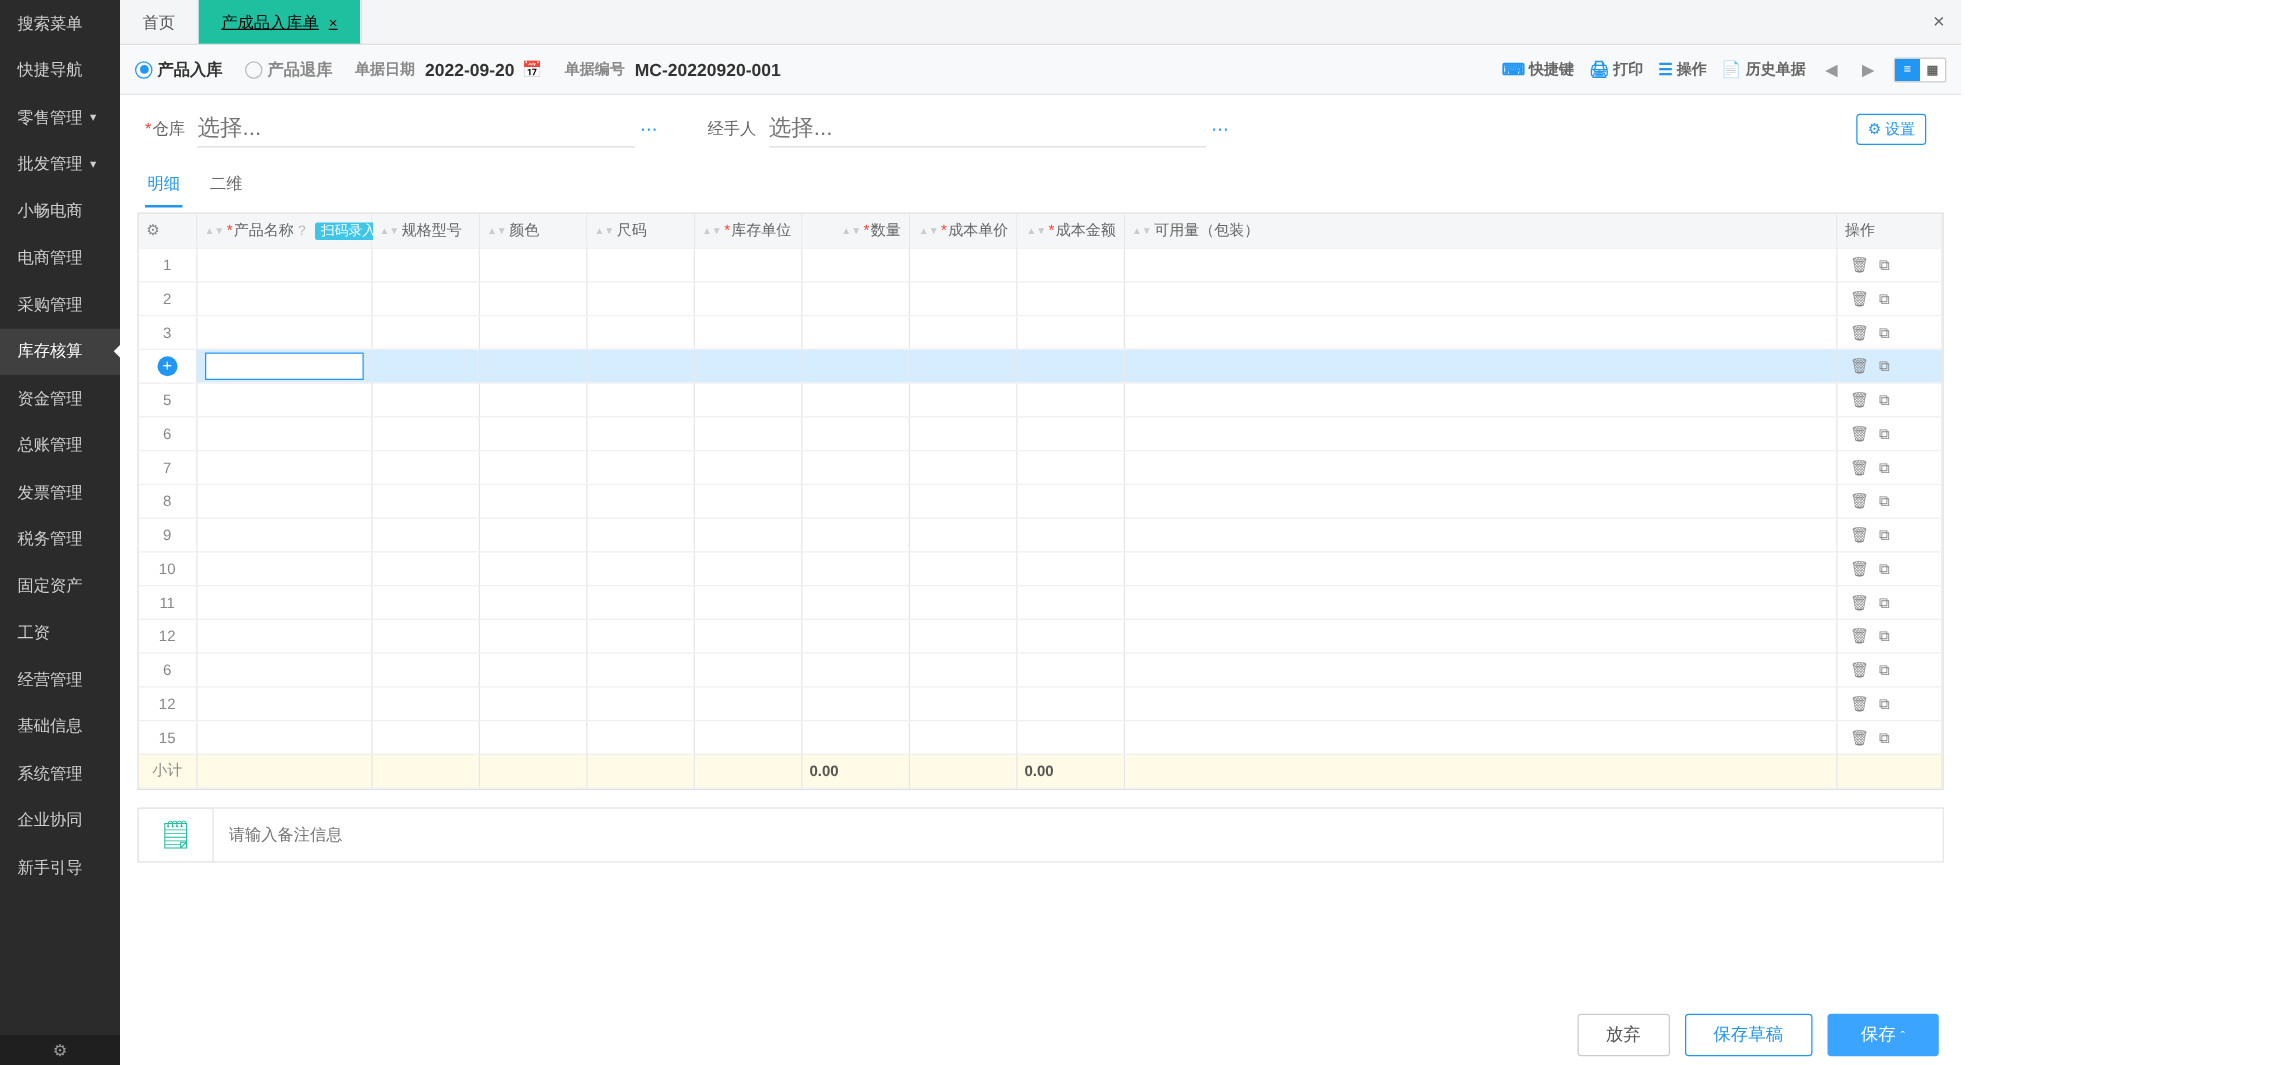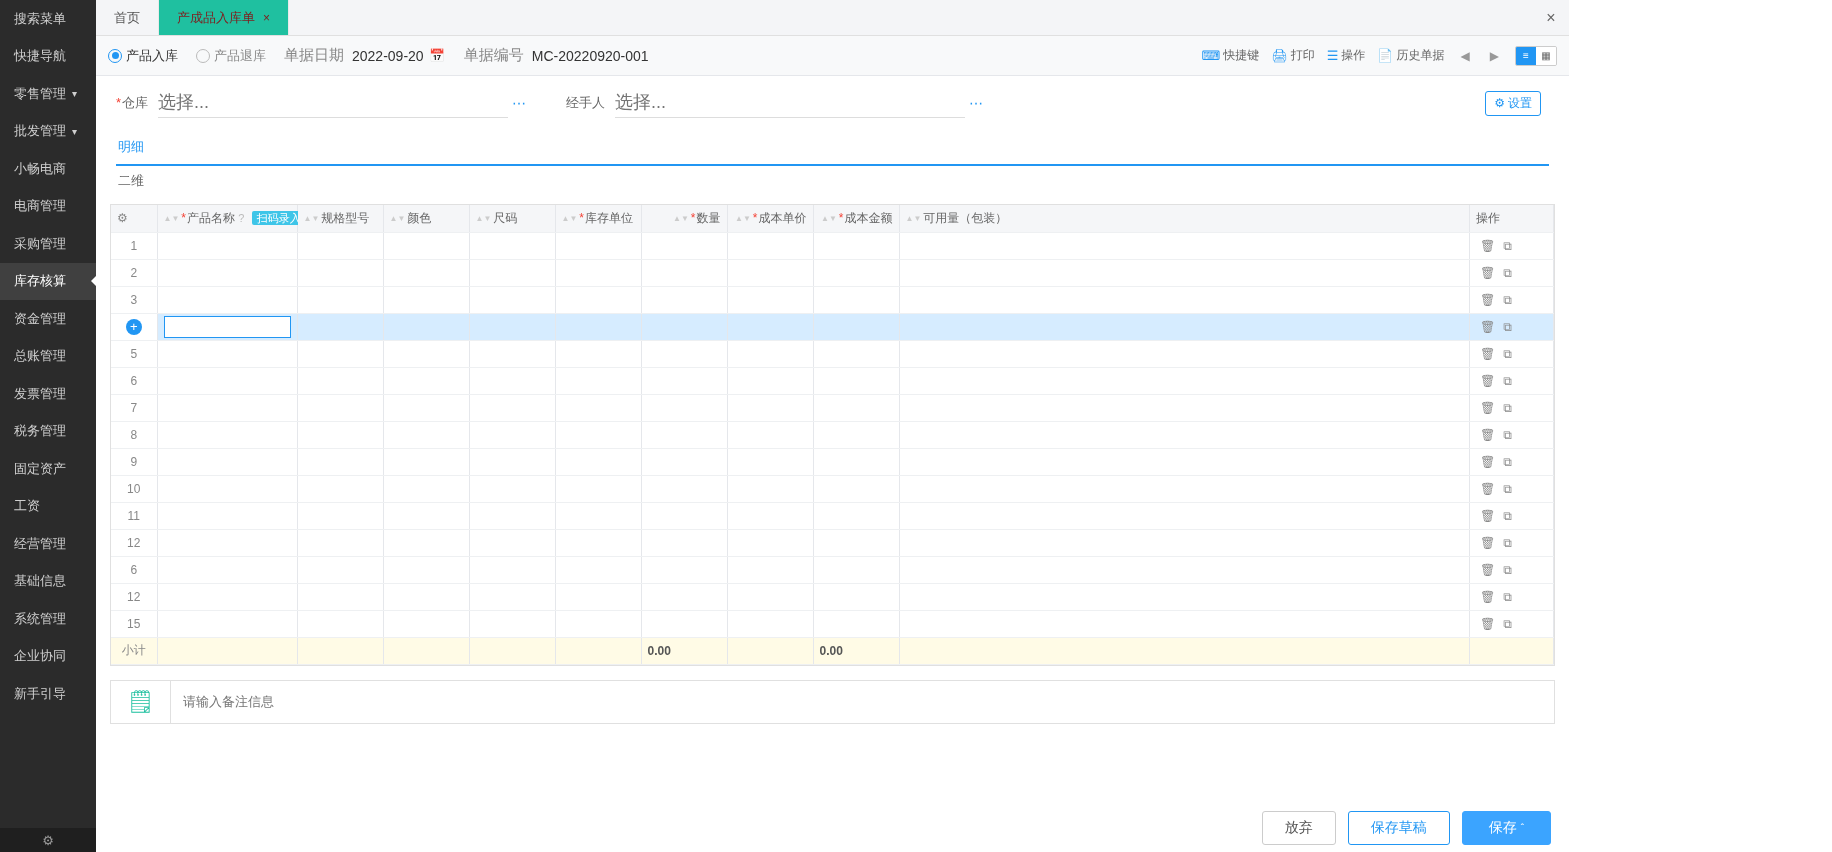--- a/index.html
+++ b/index.html
@@ -13,54 +13,54 @@
 .sidebar-item.active::after { content: ''; position: absolute; right: 0; top: 50%; transform: translateY(-50%); border: 5px solid transparent; border-right-color: #fff; }
 .sidebar-item .caret { margin-left: 6px; font-size: 10px; }
 .sidebar-footer { margin-top: auto; height: 24px; background: #1f1f1f; display: flex; align-items: center; justify-content: center; color: #999; cursor: pointer; }
 
 
 .main { flex: 1; display: flex; flex-direction: column; position: relative; border-radius: 29px; }
 
 
 .tabs-bar { height: 36px; background: #f4f5f7; display: flex; align-items: stretch; border-bottom: 1px solid #e0e0e0; position: relative; }
 .tab { padding: 0 18px; display: flex; align-items: center; font-size: 13px; color: #555; cursor: pointer; border-right: 1px solid #e9e9e9; }
-.tab.active { background: #1fc0a0; color: #7f1d1d; }
+.tab.active { background: #1fc0a0; color: #000000; text-decoration: underline; }
 .tab .close { margin-left: 8px; font-size: 12px; }
 .tabs-close-all { position: absolute; right: 4px; top: 0; width: 28px; height: 36px; display: flex; align-items: center; justify-content: center; color: #666; cursor: pointer; font-size: 16px; }
 
 
-.toolbar { height: 40px; background: #f8f9fa; border-bottom: 1px solid #e5e7eb; display: flex; align-items: center; padding: 0 12px; gap: 18px; }
+.toolbar { height: 40px; background: #f8f9fa; border-bottom: 1px solid #e5e7eb; display: flex; align-items: center; padding: 0 12px; gap: 18px; font-weight: bold; }
 .radio-group { display: flex; gap: 18px; }
 .radio-opt { display: flex; align-items: center; gap: 4px; cursor: pointer; font-size: 13px; color: #888; }
 .radio-opt.checked { color: #333; }
 .radio-dot { width: 14px; height: 14px; border-radius: 50%; border: 1.5px solid #bbb; display: inline-flex; align-items: center; justify-content: center; }
 .radio-opt.checked .radio-dot { border-color: #2196f3; }
 .radio-opt.checked .radio-dot::after { content: ''; width: 7px; height: 7px; background: #2196f3; border-radius: 50%; }
-.tb-label { color: #888; font-size: 15px; }
+.tb-label { color: #888; font-size: 12px; }
 .tb-value { color: #333; font-size: 14px; margin-left: 2px; }
 .date-icon { color: #2196f3; font-size: 13px; }
 .toolbar-right { margin-left: auto; display: flex; align-items: center; gap: 12px; color: #666; font-size: 12px; }
 .tb-link { cursor: pointer; display: flex; align-items: center; gap: 3px; }
 .tb-link .ico { color: #2196f3; font-size: 13px; }
 .pager-btn { padding: 2px 4px; cursor: pointer; color: #999; }
 .view-toggle { display: flex; border: 1px solid #ccc; border-radius: 2px; overflow: hidden; }
 .view-toggle span { width: 20px; height: 18px; display: flex; align-items: center; justify-content: center; cursor: pointer; background: #fff; font-size: 10px; }
 .view-toggle span.active { background: #2196f3; color: #fff; }
 
 
 .form-row { display: flex; align-items: center; padding: 12px 20px 6px; gap: 40px; }
 .form-field { display: flex; align-items: center; gap: 10px; }
 .form-label { font-size: 13px; color: #666; }
 .req-star { color: #f44336; margin-right: 1px; }
 .form-input { width: 350px; border: none; border-bottom: 1px solid #ddd; padding: 4px 0; font-size: 18px; color: #aaa; outline: none; }
 .form-more { color: #2196f3; cursor: pointer; font-size: 14px; margin-left: -6px; }
 .settings-btn { margin-left: auto; margin-right: 8px; border: 1px solid #2196f3; color: #2196f3; padding: 3px 8px; border-radius: 3px; font-size: 12px; cursor: pointer; display: flex; align-items: center; gap: 3px; }
 
 
-.detail-tabs { display: flex; padding: 8px 20px 0; border-bottom: 0; flex-direction: column; }
+.detail-tabs { display: flex; padding: 8px 20px 0; gap: 20px; border-bottom: 0; }
 .dtab { padding: 6px 2px 8px; font-size: 13px; color: #666; cursor: pointer; border-bottom: 2px solid transparent; }
 .dtab.active { color: #2196f3; border-bottom-color: #2196f3; }
 
 
 .grid-wrap { margin: 4px 14px 0; border: 1px solid #e0e0e0; overflow: hidden; }
 .grid { width: 100%; border-collapse: collapse; table-layout: fixed; }
 .grid th, .grid td { border-right: 1px solid #e5e7eb; border-bottom: 1px solid #eef0f2; height: 27px; font-size: 12px; padding: 0 6px; text-align: left; }
 .grid th { background: #f5f6f8; color: #666; font-weight: normal; white-space: nowrap; position: relative; }
 .grid th .sort { color: #ccc; font-size: 8px; display: inline-flex; flex-direction: column; line-height: 6px; margin-right: 2px; vertical-align: middle; }
 .grid .row-num { text-align: center; color: #888; width: 46px; }

